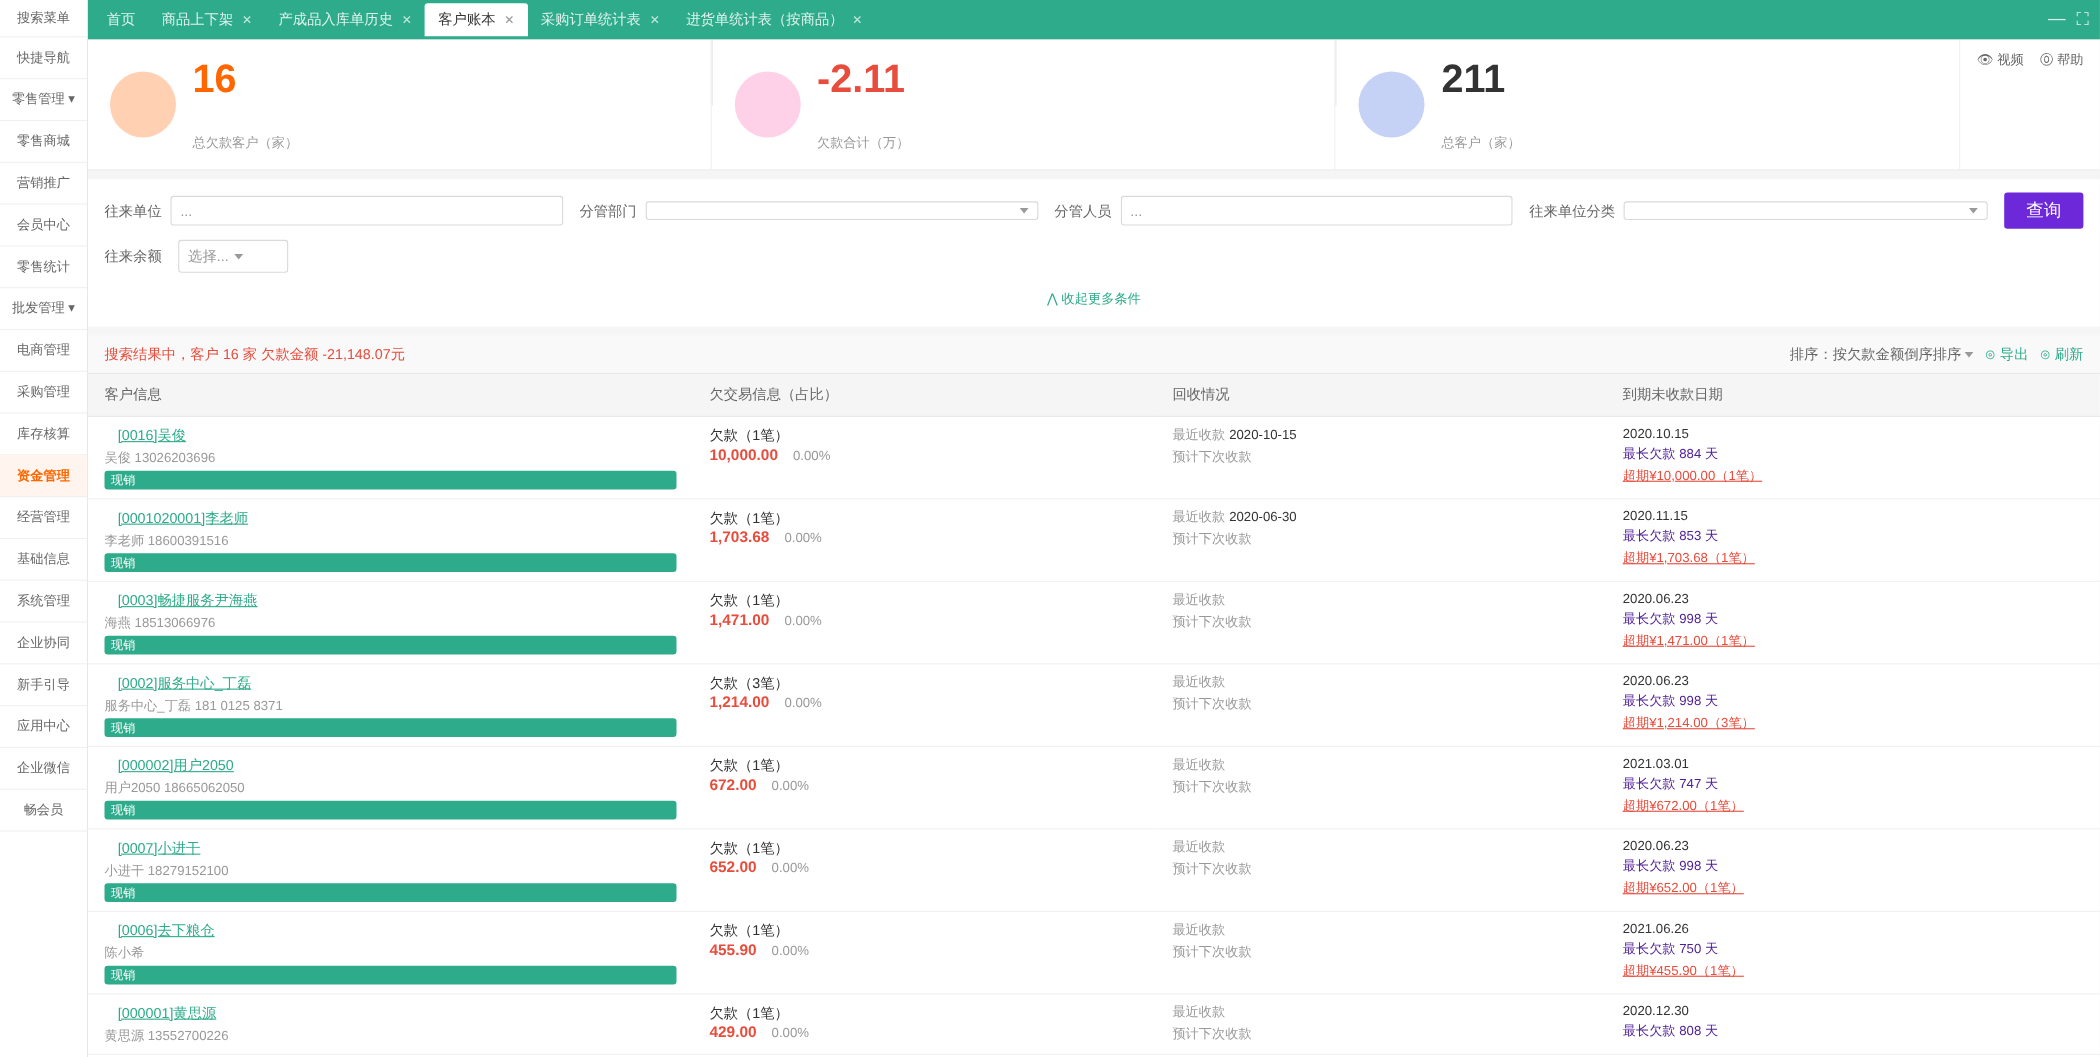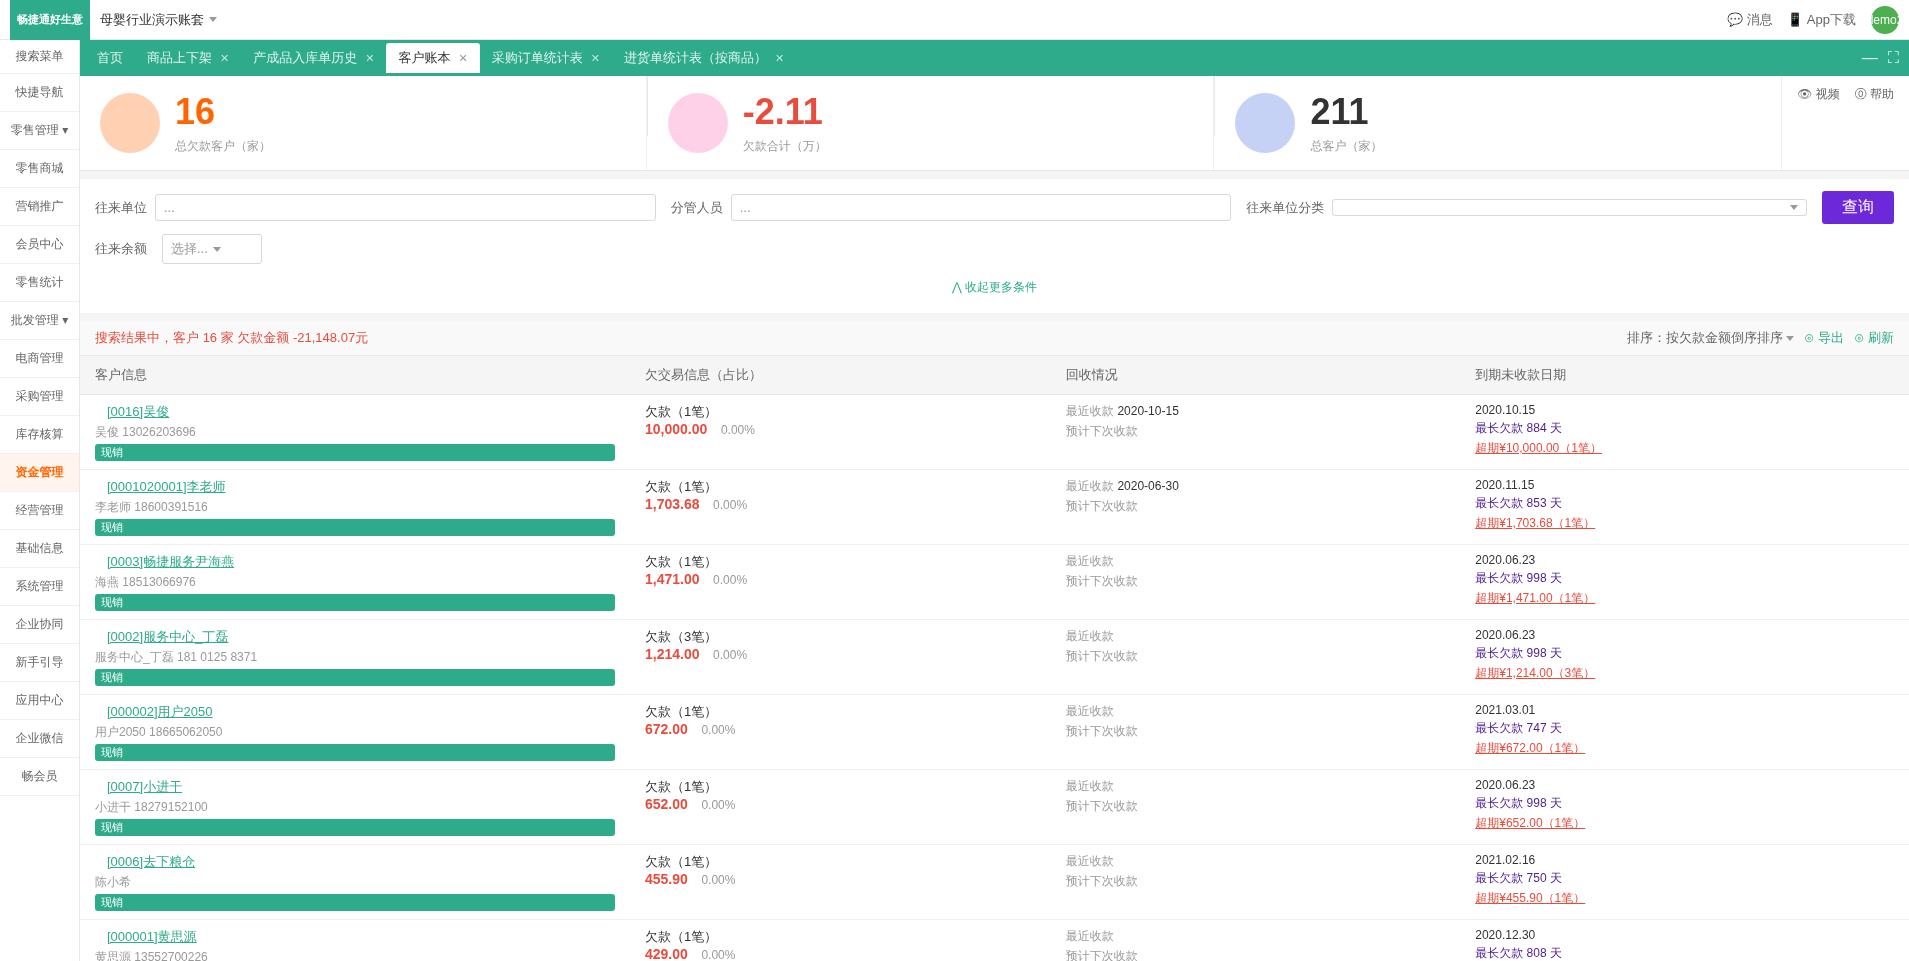--- a/index.html
+++ b/index.html
@@ -39,21 +39,21 @@
     .stat-card { flex: 1; padding: 15px 20px; display: flex; align-items: center; gap: 15px; border-right: 1px solid #f0f0f0; }
     .stat-icon { width: 60px; height: 60px; border-radius: 50%; display: flex; align-items: center; justify-content: center; font-size: 24px; opacity: 0.3; }
     .stat-icon.orange { background: #ff6600; }
     .stat-icon.pink { background: #ff69b4; }
     .stat-icon.blue { background: #4169e1; }
     .stat-content { display: flex; flex-direction: column; gap: 5px; }
     .stat-number { font-size: 36px; font-weight: bold; }
     .stat-number.orange { color: #ff6600; }
     .stat-number.red { color: #e74c3c; }
     .stat-number.dark { color: #333; font-weight: 900; }
-    .stat-label { font-size: 12px; color: #999; }
+    .stat-label { font-size: 12px; color: #999; margin-top: 24px; }
 
     
     .filter-area { background: #fff; padding: 12px 15px; margin-bottom: 8px; }
     .filter-row { display: flex; align-items: center; gap: 15px; margin-bottom: 10px; }
     .filter-item { display: flex; align-items: center; gap: 8px; flex: 1; }
     .filter-label { font-size: 13px; color: #666; white-space: nowrap; }
     .filter-input { flex: 1; border: 1px solid #d9d9d9; border-radius: 3px; padding: 5px 8px; font-size: 13px; display: flex; align-items: center; justify-content: space-between; color: #999; cursor: pointer; background: #fff; }
     .filter-select { flex: 1; border: 1px solid #d9d9d9; border-radius: 3px; padding: 5px 8px; font-size: 13px; display: flex; align-items: center; justify-content: space-between; color: #999; cursor: pointer; background: #fff; }
     .search-btn { background: #6d28d9; color: #fff; border: none; border-radius: 3px; padding: 6px 20px; font-size: 16px; cursor: pointer; white-space: nowrap; }
     .collapse-row { display: flex; justify-content: center; padding: 5px; }
@@ -96,34 +96,20 @@
     .chevron-down { display: inline-block; width: 0; height: 0; border-left: 4px solid transparent; border-right: 4px solid transparent; border-top: 5px solid #999; }
     .divider-vertical { width: 1px; height: 60px; background: #e8e8e8; }
     .brand-logo { width: 80px; min-width: 80px; height: 40px; display: flex; align-items: center; justify-content: center; background: #2dab8a; }
     .brand-name { font-size: 11px; color: #fff; font-weight: bold; line-height: 1.2; text-align: center; }
   </style>
 </head>
 <body>
 
 <div class="app-container">
 
-  <div class="top-bar">
-    <div class="brand-logo">
-      <div class="brand-name">畅捷通好生意</div>
-    </div>
-    <div class="store-selector">
-      <span>母婴行业演示账套</span>
-      <span class="chevron-down"></span>
-    </div>
-    <div class="top-actions">
-      <span>💬 <span>消息</span></span>
-      <span>📱 <span>App下载</span></span>
-      <div class="user-avatar">demo2</div>
-    </div>
-  </div>
 
   <div class="main-layout">
 
     <div class="sidebar">
       <div class="sidebar-search">搜索菜单</div>
       <div class="sidebar-nav-item">快捷导航</div>
       <div class="sidebar-nav-item has-arrow">零售管理 ▾</div>
       <div class="sidebar-nav-item">零售商城</div>
       <div class="sidebar-nav-item">营销推广</div>
       <div class="sidebar-nav-item">会员中心</div>
@@ -207,20 +193,27 @@
 
         <div class="filter-area">
           <div class="filter-row">
             <div class="filter-item">
               <span class="filter-label">往来单位</span>
               <div class="filter-input">
                 <span>...</span>
               </div>
             </div>
             <div class="filter-item">
+              <span class="filter-label">分管部门</span>
+              <div class="filter-select">
+                <span></span>
+                <span class="chevron-down"></span>
+              </div>
+            </div>
+            <div class="filter-item">
               <span class="filter-label">分管人员</span>
               <div class="filter-input">
                 <span>...</span>
               </div>
             </div>
             <div class="filter-item">
               <span class="filter-label">往来单位分类</span>
               <div class="filter-select">
                 <span></span>
                 <span class="chevron-down"></span>
@@ -508,21 +501,21 @@
           <span class="collection-label">最近收款</span>
           <span class="collection-date"></span>
         </div>
         <div>
           <span class="collection-label">预计下次收款</span>
         </div>
       </div>
     </td>
     <td>
       <div class="overdue-info">
-        <span class="overdue-date">2021.02.16</span>
+        <span class="overdue-date">2021.06.26</span>
         <span class="overdue-days">最长欠款 750 天</span>
         <a class="overdue-link">超期¥455.90（1笔）</a>
       </div>
     </td>
   </tr>
                 <tr>
     <td>
       <div class="customer-info">
         <a class="customer-name">[000001]黄思源</a>
         <span class="customer-phone">黄思源  13552700226</span>

